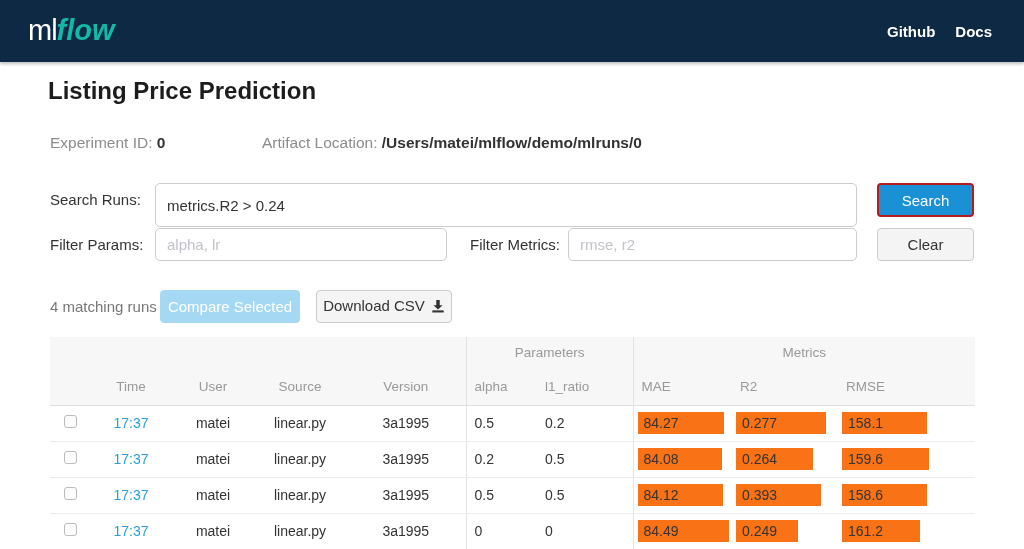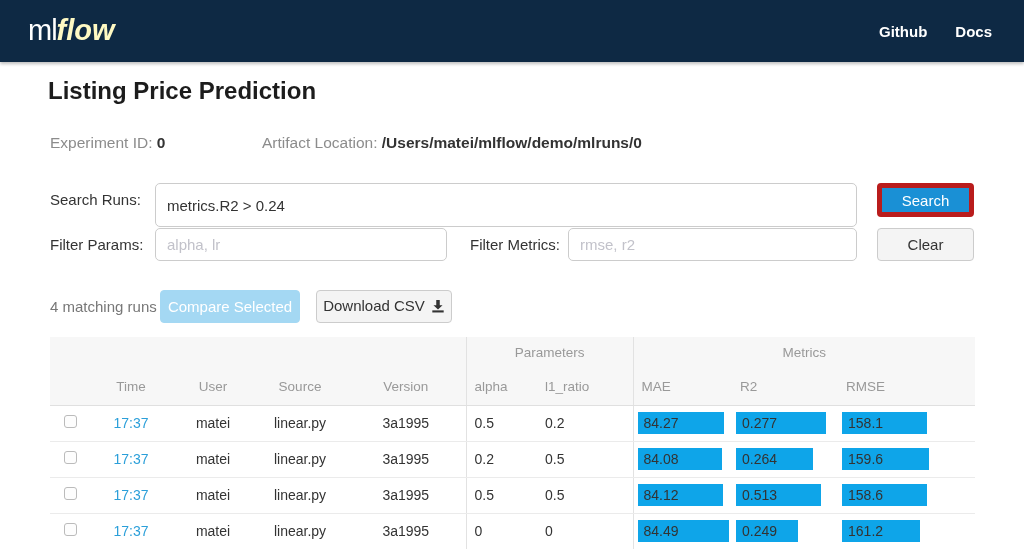--- a/index.html
+++ b/index.html
@@ -5,40 +5,40 @@
   * { margin:0; padding:0; box-sizing:border-box; }
   html,body { background:#fff; }
   body { font-family:"Liberation Sans","DejaVu Sans",sans-serif; color:#333; }
   .canvas { position:relative; width:1024px; height:549px; overflow:hidden; background:#fff; }
 
   
   .navbar { position:absolute; left:0; top:0; width:1024px; height:62px;
             background:#0e2944; box-shadow:0 2px 3px rgba(0,0,0,.25); }
   .logo { position:absolute; left:28px; top:14px; font-size:29px; cursor:pointer; }
   .logo .ml { color:#fff; font-weight:400; letter-spacing:-1px; }
-  .logo .flow { color:#fef9c3; font-style:italic; font-weight:600; letter-spacing:0; }
-  .nav-links { position:absolute; right:32px; top:0; height:62px; display:flex; align-items:center; gap:28px; }
+  .logo .flow { color:#14b8a6; font-style:italic; font-weight:600; letter-spacing:0; }
+  .nav-links { position:absolute; right:32px; top:0; height:62px; display:flex; align-items:center; gap:20px; }
   .nav-links a { color:#fff; font-size:15px; font-weight:700; text-decoration:none; cursor:pointer; }
 
   
   .page-title { position:absolute; left:48px; top:77px; font-size:24px; font-weight:700; color:#1c1c1c; }
   .exp-row { position:absolute; left:50px; top:134px; font-size:15.5px; }
   .exp-label { color:#8c8c8c; }
   .exp-value { color:#333; font-weight:700; }
   .artifact { position:absolute; left:262px; top:134px; font-size:15.5px; white-space:nowrap; }
 
   
   .form-label { position:absolute; font-size:15px; color:#333; }
   .text-input { position:absolute; height:44px; border:1px solid #ccc; border-radius:5px;
                 font-size:15px; color:#333; padding:0 11px; outline:none;
                 font-family:"Liberation Sans","DejaVu Sans",sans-serif; }
   .text-input::placeholder { color:#c2c2ca; }
   .btn { position:absolute; height:34px; border-radius:4px; font-size:15px; cursor:pointer;
          font-family:"Liberation Sans","DejaVu Sans",sans-serif; }
-  .btn-primary { background:#1a90d5; border:5px solid #b91c1c; color:#fff; }
+  .btn-primary { background:#1a90d5; border:2px solid #b91c1c; color:#fff; }
   .btn-default { background:#f4f4f4; border:1px solid #ccc; color:#333; }
   .btn-disabled { background:#a4d8f3; border:1px solid #a4d8f3; color:#fff; cursor:default; }
 
   .matching { position:absolute; left:50px; top:290px; height:33px; line-height:33px;
               font-size:15px; color:#777; }
   .dl-icon { display:inline-block; vertical-align:-2px; margin-left:6px; }
 
   
   .runs-table { position:absolute; left:50px; top:337px; width:925px;
                 border-collapse:collapse; table-layout:fixed; font-size:14px; }
@@ -48,21 +48,21 @@
   .colhead-row td { height:37px; vertical-align:middle; border-bottom:1px solid #e0e0e0; }
   .runs-table tbody td { height:36px; vertical-align:middle; border-bottom:1px solid #ebebeb; color:#333; }
   .div-left { border-left:1px solid #e2e2e2; }
   .ta-c { text-align:center; }
   .pad-l { padding-left:8px; }
   .pad-l2 { padding-left:15px; }
   .checkbox { display:inline-block; width:13px; height:13px; border:1px solid #bbb;
               border-radius:3px; background:#fdfdfd; cursor:pointer; }
   .time-link { color:#2b9fd9; text-decoration:none; cursor:pointer; }
   .metric-cell { padding-left:4px; }
-  .metric-bar { display:inline-block; height:22px; line-height:22px; background:#0ea5e9;
+  .metric-bar { display:inline-block; height:22px; line-height:22px; background:#f97316;
                 padding-left:6px; color:#333; }
 </style>
 </head>
 <body>
 
 <div class="canvas">
 
   <div class="navbar">
     <div class="logo">
       <span class="ml">ml</span><span class="flow">flow</span>
@@ -162,21 +162,21 @@
         </tr>
         <tr>
           <td class="ta-c"><span class="checkbox"></span></td>
           <td class="ta-c"><a class="time-link">17:37</a></td>
           <td class="ta-c">matei</td>
           <td class="ta-c">linear.py</td>
           <td class="ta-c">3a1995</td>
           <td class="div-left pad-l">0.5</td>
           <td class="pad-l2">0.5</td>
           <td class="div-left metric-cell"><span class="metric-bar" style="width:85px">84.12</span></td>
-          <td class="metric-cell"><span class="metric-bar" style="width:85px">0.513</span></td>
+          <td class="metric-cell"><span class="metric-bar" style="width:85px">0.393</span></td>
           <td class="metric-cell"><span class="metric-bar" style="width:85px">158.6</span></td>
         </tr>
         <tr>
           <td class="ta-c"><span class="checkbox"></span></td>
           <td class="ta-c"><a class="time-link">17:37</a></td>
           <td class="ta-c">matei</td>
           <td class="ta-c">linear.py</td>
           <td class="ta-c">3a1995</td>
           <td class="div-left pad-l">0</td>
           <td class="pad-l2">0</td>

